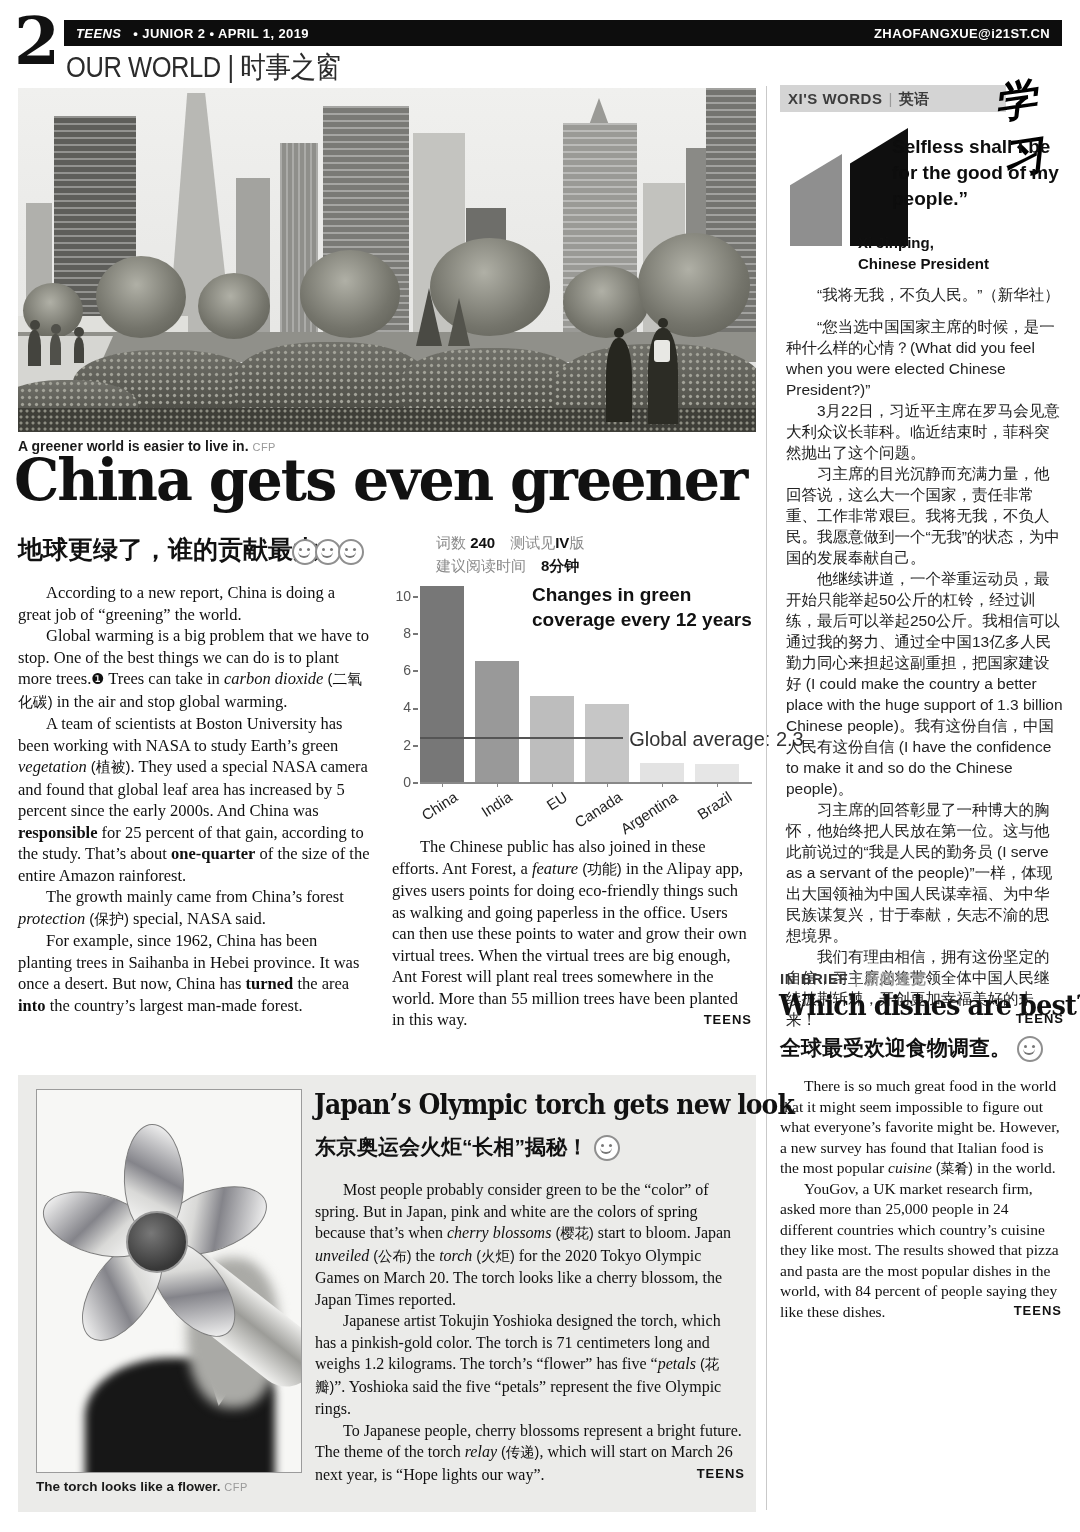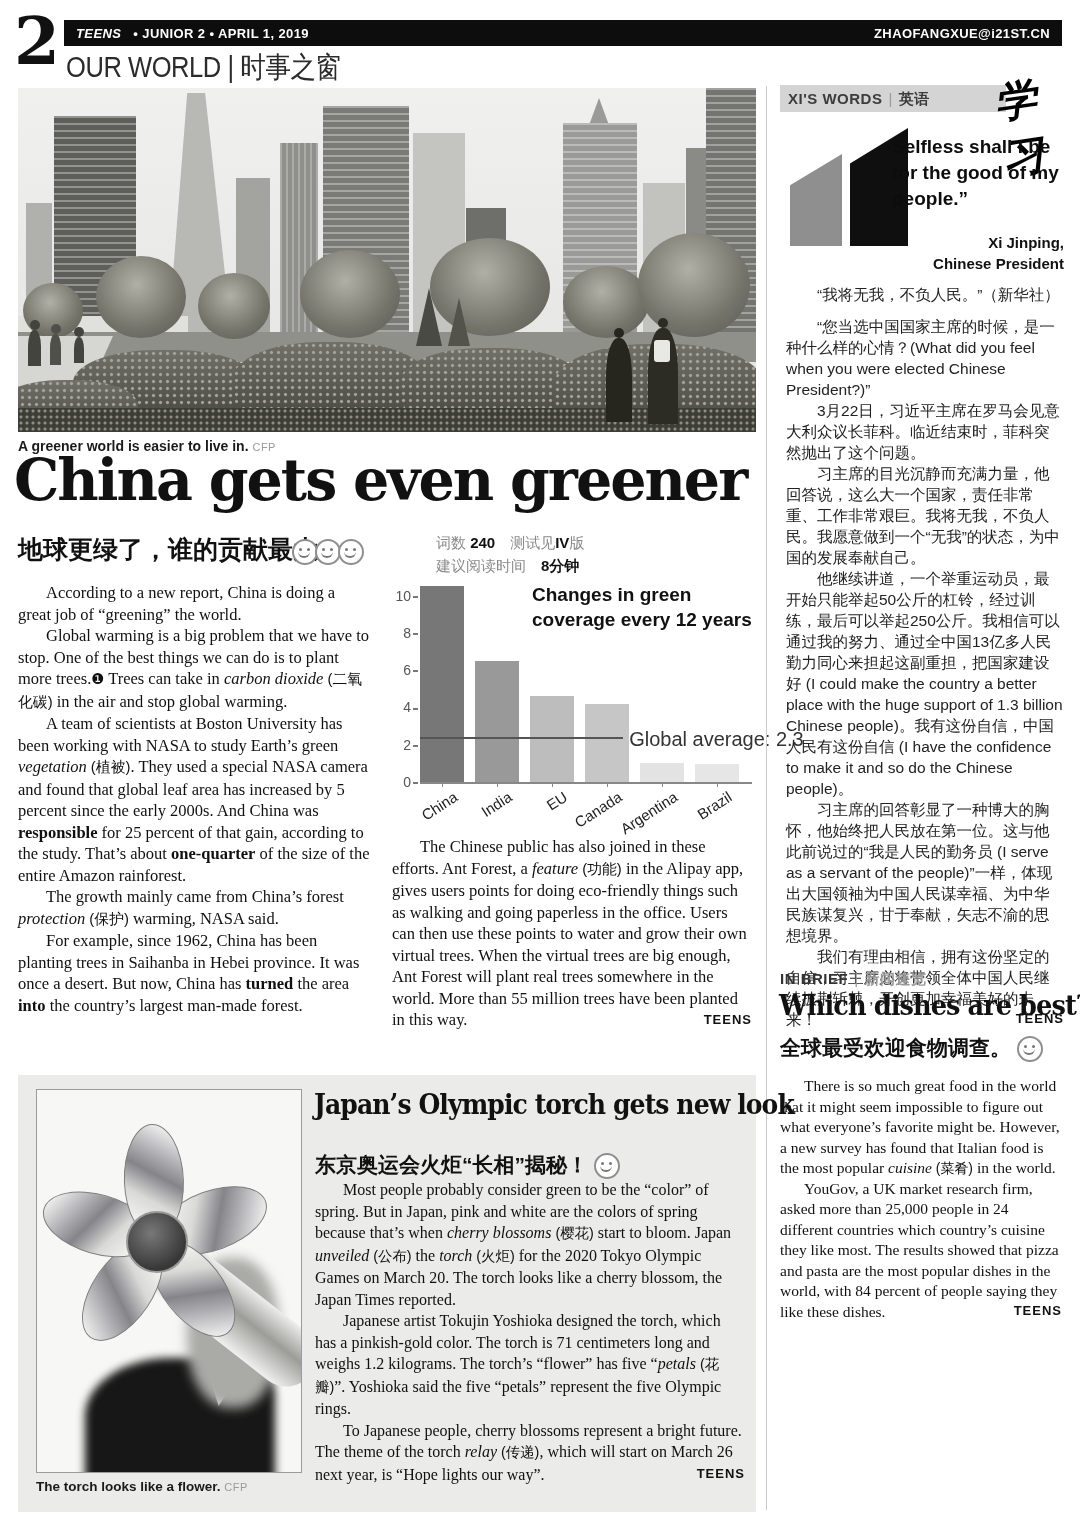--- a/index.html
+++ b/index.html
@@ -92,21 +92,21 @@
            font-style:italic;font-weight:bold;font-size:42px;transform:rotate(-8deg);color:#000;}
   .quote-icon{position:absolute;left:790px;top:128px;width:130px;height:118px;}
   .quote-icon span{position:absolute;bottom:0;}
   .q1{left:0;width:52px;height:92px;background:#8f8f8f;
       clip-path:polygon(0 34%,100% 0,100% 100%,0 100%);}
   .q2{left:60px;width:58px;height:118px;background:#0f0f0f;
       clip-path:polygon(0 30%,100% 0,100% 100%,0 100%);}
   .quote-text{position:absolute;left:892px;top:134px;width:178px;
               font-family:"Liberation Sans",sans-serif;font-weight:bold;font-size:19px;
               line-height:26px;color:#0d0d0d;}
-  .quote-attr{position:absolute;left:858px;top:232px;width:206px;text-align:right;
+  .quote-attr{position:absolute;left:858px;top:232px;width:206px;text-align:left;
               font-family:"Liberation Sans",sans-serif;font-weight:bold;font-size:15px;
               line-height:21px;}
   .xi-body{position:absolute;left:786px;top:284px;width:278px;}
   p.cn{margin:0;font-family:"Liberation Sans",sans-serif;font-size:15.5px;line-height:21px;
        color:#222;text-indent:31px;}
   p.cn.gap{margin-bottom:11px;}
 
   
   .brief-header{position:absolute;left:780px;top:970px;font-family:"Liberation Sans",sans-serif;
                 font-size:15px;font-weight:bold;color:#333;letter-spacing:.5px;}
@@ -125,21 +125,21 @@
                border:1px solid #9b9b9b;overflow:hidden;}
   .torch-photo div{position:absolute;}
   .petal{width:112px;height:58px;border-radius:50%;border:1px solid #7d7d7d;
          background:linear-gradient(120deg,#ffffff 5%,#d9d9d7 35%,#84848a 55%,#ececec 90%);}
   .torch-caption{position:absolute;left:18px;top:404px;font-family:"Liberation Sans",sans-serif;
                  font-size:13.5px;font-weight:bold;color:#1a1a1a;}
   .torch-headline{position:absolute;left:296px;top:14px;margin:0;width:440px;
                   font-family:"DejaVu Serif",serif;font-weight:bold;font-size:27px;
                   letter-spacing:-1px;transform:scaleX(.93);transform-origin:left;white-space:nowrap;}
   .torch-sub{position:absolute;left:297px;top:58px;font-family:"Liberation Sans",sans-serif;
-             font-weight:bold;font-size:21px;margin-top:18px;}
+             font-weight:bold;font-size:21px;}
   .torch-body{position:absolute;left:297px;top:104px;width:430px;}
   .torch-body p.en{font-size:16px;line-height:21.5px;}
 </style>
 </head>
 <body>
 
 <div class="page">
 
   <div class="pagenum">2</div>
   <div class="masthead">
@@ -202,21 +202,21 @@
   </div>
   <div class="meta">
     <div><span class="sg-y">词数 </span><span class="sg-b">240</span><span>　</span><span class="sg-y">测试见</span><span class="sg-b">IV</span><span class="sg-y">版</span></div>
     <div><span class="sg-y">建议阅读时间　</span><span class="sg-b">8分钟</span></div>
   </div>
 
   <div class="col-left">
     <p class="en"><span>According to a new report, China is doing a great job of “greening” the world.</span></p>
     <p class="en"><span>Global warming is a big problem that we have to stop. One of the best things we can do is to plant more trees.</span><span class="sg-m">❶</span><span> Trees can take in </span><span class="sg-i">carbon dioxide</span><span> </span><span class="sg-g">(二氧化碳)</span><span> in the air and stop global warming.</span></p>
     <p class="en"><span>A team of scientists at Boston University has been working with NASA to study Earth’s green </span><span class="sg-i">vegetation</span><span> </span><span class="sg-g">(植被)</span><span>. They used a special NASA camera and found that global leaf area has increased by 5 percent since the early 2000s. And China was </span><span class="sg-b">responsible</span><span> for 25 percent of that gain, according to the study. That’s about </span><span class="sg-b">one-quarter</span><span> of the size of the entire Amazon rainforest.</span></p>
-    <p class="en"><span>The growth mainly came from China’s forest </span><span class="sg-i">protection</span><span> </span><span class="sg-g">(保护)</span><span> warming, NASA said.</span></p>
+    <p class="en"><span>The growth mainly came from China’s forest </span><span class="sg-i">protection</span><span> </span><span class="sg-g">(保护)</span><span> special, NASA said.</span></p>
     <p class="en"><span>For example, since 1962, China has been planting trees in Saihanba in Hebei province. It was once a desert. But now, China has </span><span class="sg-b">turned</span><span> the area </span><span class="sg-b">into</span><span> the country’s largest man-made forest.</span></p>
   </div>
 
   <div class="chart">
     <div class="chart-title">Changes in green coverage every 12 years</div>
     <div class="chart-plot">
         <div class="ytick" style="bottom: -8px;"><span>0</span><i></i></div>
         <div class="ytick" style="bottom: 29.2727px;"><span>2</span><i></i></div>
         <div class="ytick" style="bottom: 66.5455px;"><span>4</span><i></i></div>
         <div class="ytick" style="bottom: 103.818px;"><span>6</span><i></i></div>

